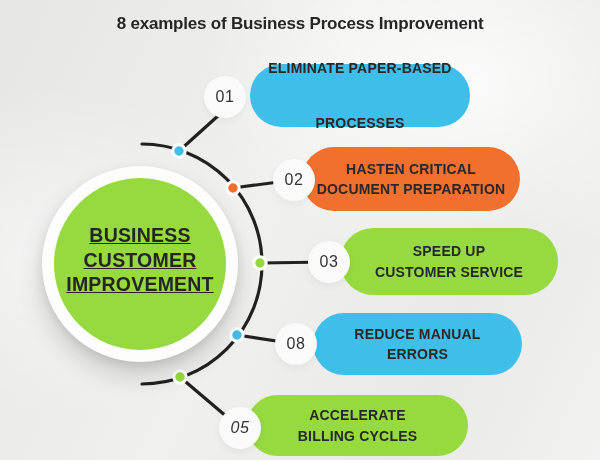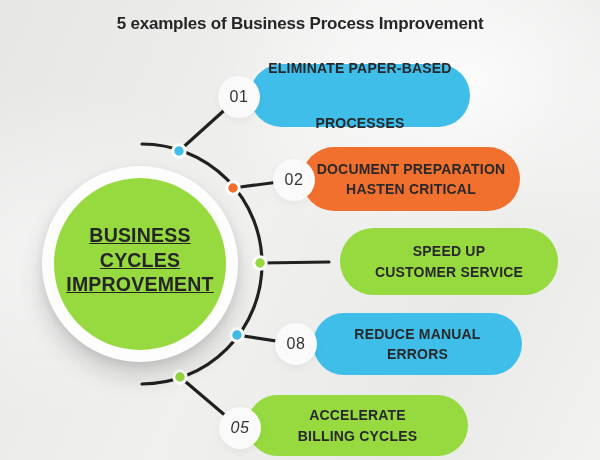--- a/index.html
+++ b/index.html
@@ -92,83 +92,86 @@
     border-radius: 50%;
     background: #fafafa;
     box-shadow: 0 3px 8px rgba(0,0,0,.05);
     display: flex;
     align-items: center;
     justify-content: center;
     font-size: 16px;
     letter-spacing: 0.5px;
     color: #333333;
   }
-  .badge-01 { left: 218px; top: 76px; }
+  .badge-01 { left: 204px; top: 76px; }
   .badge-02 { left: 273px; top: 159px; }
   .badge-03 { left: 308px; top: 241px; }
   .badge-04 { left: 275px; top: 323px; }
   .badge-05 { left: 219px; top: 407px; font-style: italic; }
 </style>
 </head>
 <body>
 
 <div class="canvas">
 
-  <div class="title">5 examples of Business Process Improvement</div>
+  <div class="title">8 examples of Business Process Improvement</div>
 
   <svg class="connectors" viewBox="0 0 600 460">
     <path d="M 142 144 A 120 120 0 0 1 142 384" fill="none" stroke-width="3.2" stroke-linecap="round" stroke="#212121"></path>
     <line x1="179" y1="151" x2="239" y2="97" stroke-width="3.2" stroke-linecap="round" stroke="#212121"></line>
     <line x1="233" y1="188" x2="294" y2="180" stroke-width="3.2" stroke-linecap="round" stroke="#212121"></line>
     <line x1="260" y1="263" x2="329" y2="262" stroke-width="3.2" stroke-linecap="round" stroke="#212121"></line>
     <line x1="237" y1="335" x2="296" y2="344" stroke-width="3.2" stroke-linecap="round" stroke="#212121"></line>
     <line x1="180" y1="377" x2="240" y2="428" stroke-width="3.2" stroke-linecap="round" stroke="#212121"></line>
 
     <circle cx="179" cy="151" r="6.2" stroke="#ffffff" stroke-width="3" fill="#3FBEE9"></circle>
     <circle cx="233" cy="188" r="6.2" stroke="#ffffff" stroke-width="3" fill="#F2702D"></circle>
     <circle cx="260" cy="263" r="6.2" stroke="#ffffff" stroke-width="3" fill="#96DA40"></circle>
     <circle cx="237" cy="335" r="6.2" stroke="#ffffff" stroke-width="3" fill="#3FBEE9"></circle>
     <circle cx="180" cy="377" r="6.2" stroke="#ffffff" stroke-width="3" fill="#96DA40"></circle>
   </svg>
 
   <div class="center-ring"></div>
   <div class="center-circle" style="background: rgb(150, 218, 64);"></div>
   <div class="center-label">
     <span>BUSINESS</span>
-    <span>CYCLES</span>
+    <span>CUSTOMER</span>
     <span>IMPROVEMENT</span>
   </div>
 
   <div class="pill pill-01" style="background: rgb(63, 190, 233); gap: 35px;">
     <span>ELIMINATE PAPER-BASED</span>
     <span>PROCESSES</span>
   </div>
   <div class="pill pill-02" style="background: rgb(242, 112, 45);">
+    <span>HASTEN CRITICAL</span>
     <span>DOCUMENT PREPARATION</span>
-    <span>HASTEN CRITICAL</span>
   </div>
   <div class="pill pill-03" style="background: rgb(150, 218, 64);">
     <span>SPEED UP</span>
     <span>CUSTOMER SERVICE</span>
   </div>
   <div class="pill pill-04" style="background: rgb(63, 190, 233);">
     <span>REDUCE MANUAL ERRORS</span>
     <span></span>
   </div>
   <div class="pill pill-05" style="background: rgb(150, 218, 64);">
     <span>ACCELERATE</span>
     <span>BILLING CYCLES</span>
   </div>
 
   <div class="num-badge badge-01">
     <span>01</span>
   </div>
   <div class="num-badge badge-02">
     <span>02</span>
   </div>
+  <div class="num-badge badge-03">
+    <span>03</span>
+  </div>
   <div class="num-badge badge-04">
     <span>08</span>
   </div>
   <div class="num-badge badge-05">
     <span>05</span>
   </div>
 
 </div>
 
 </body></html>

